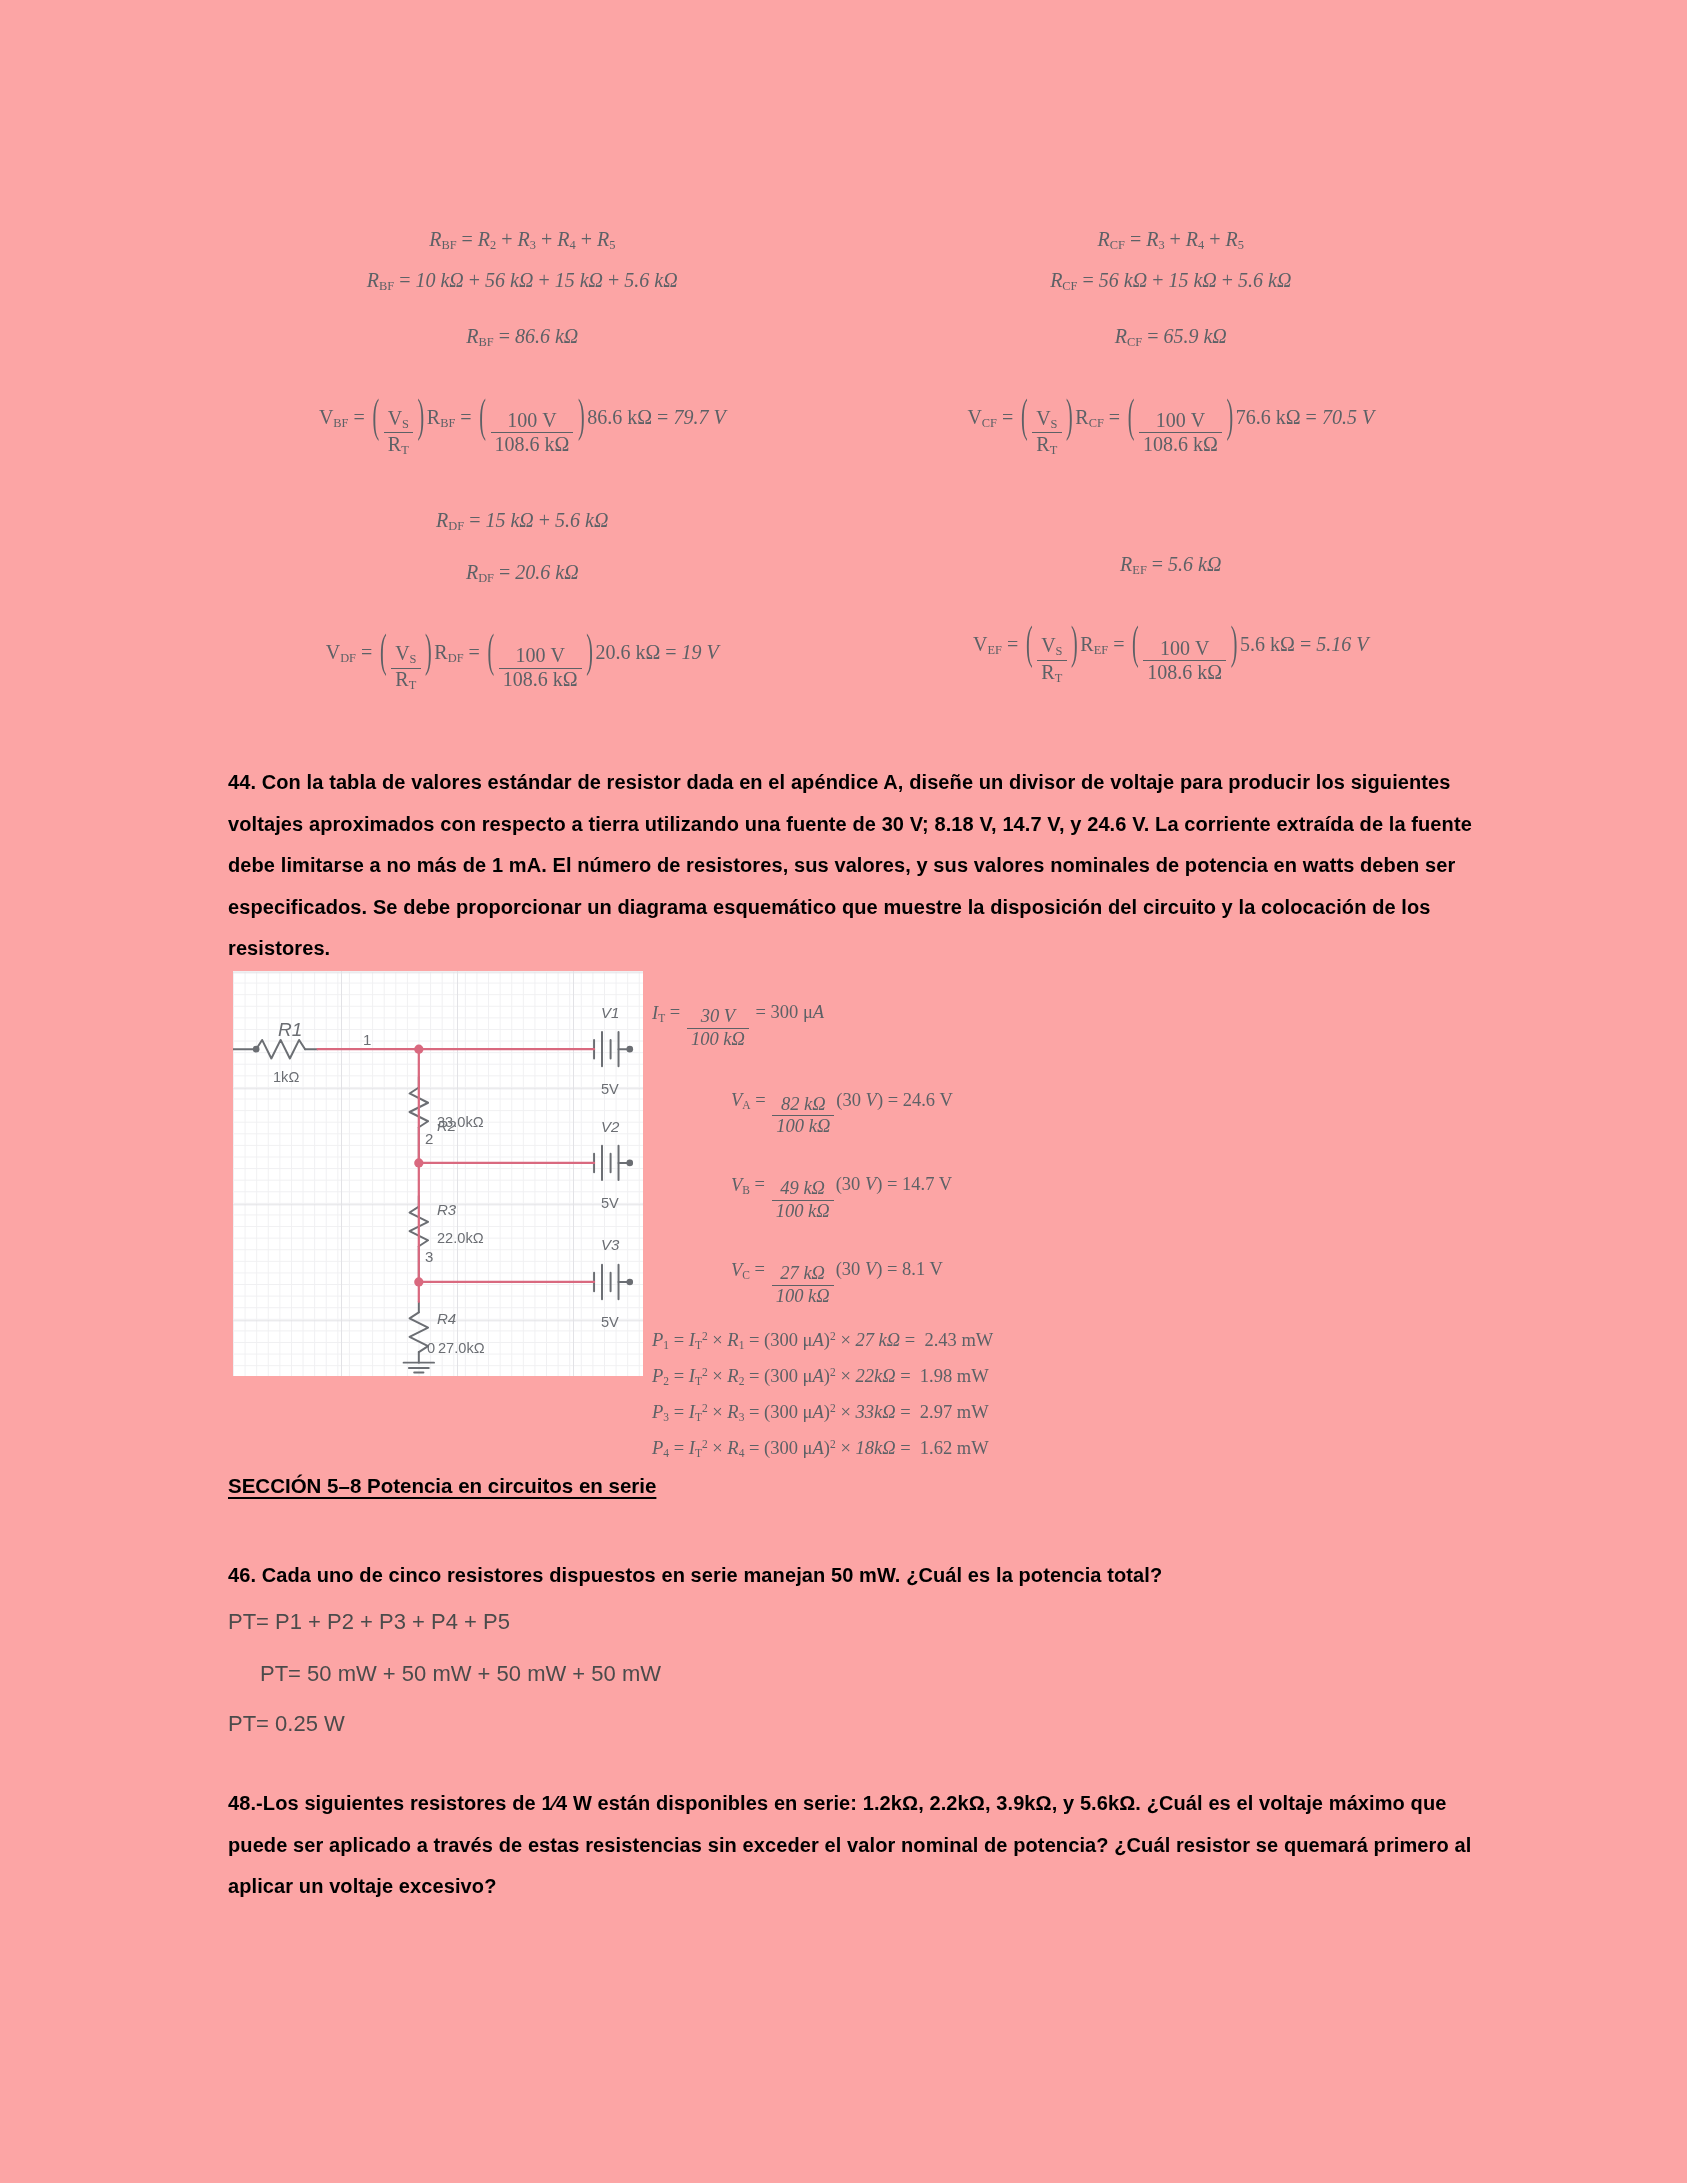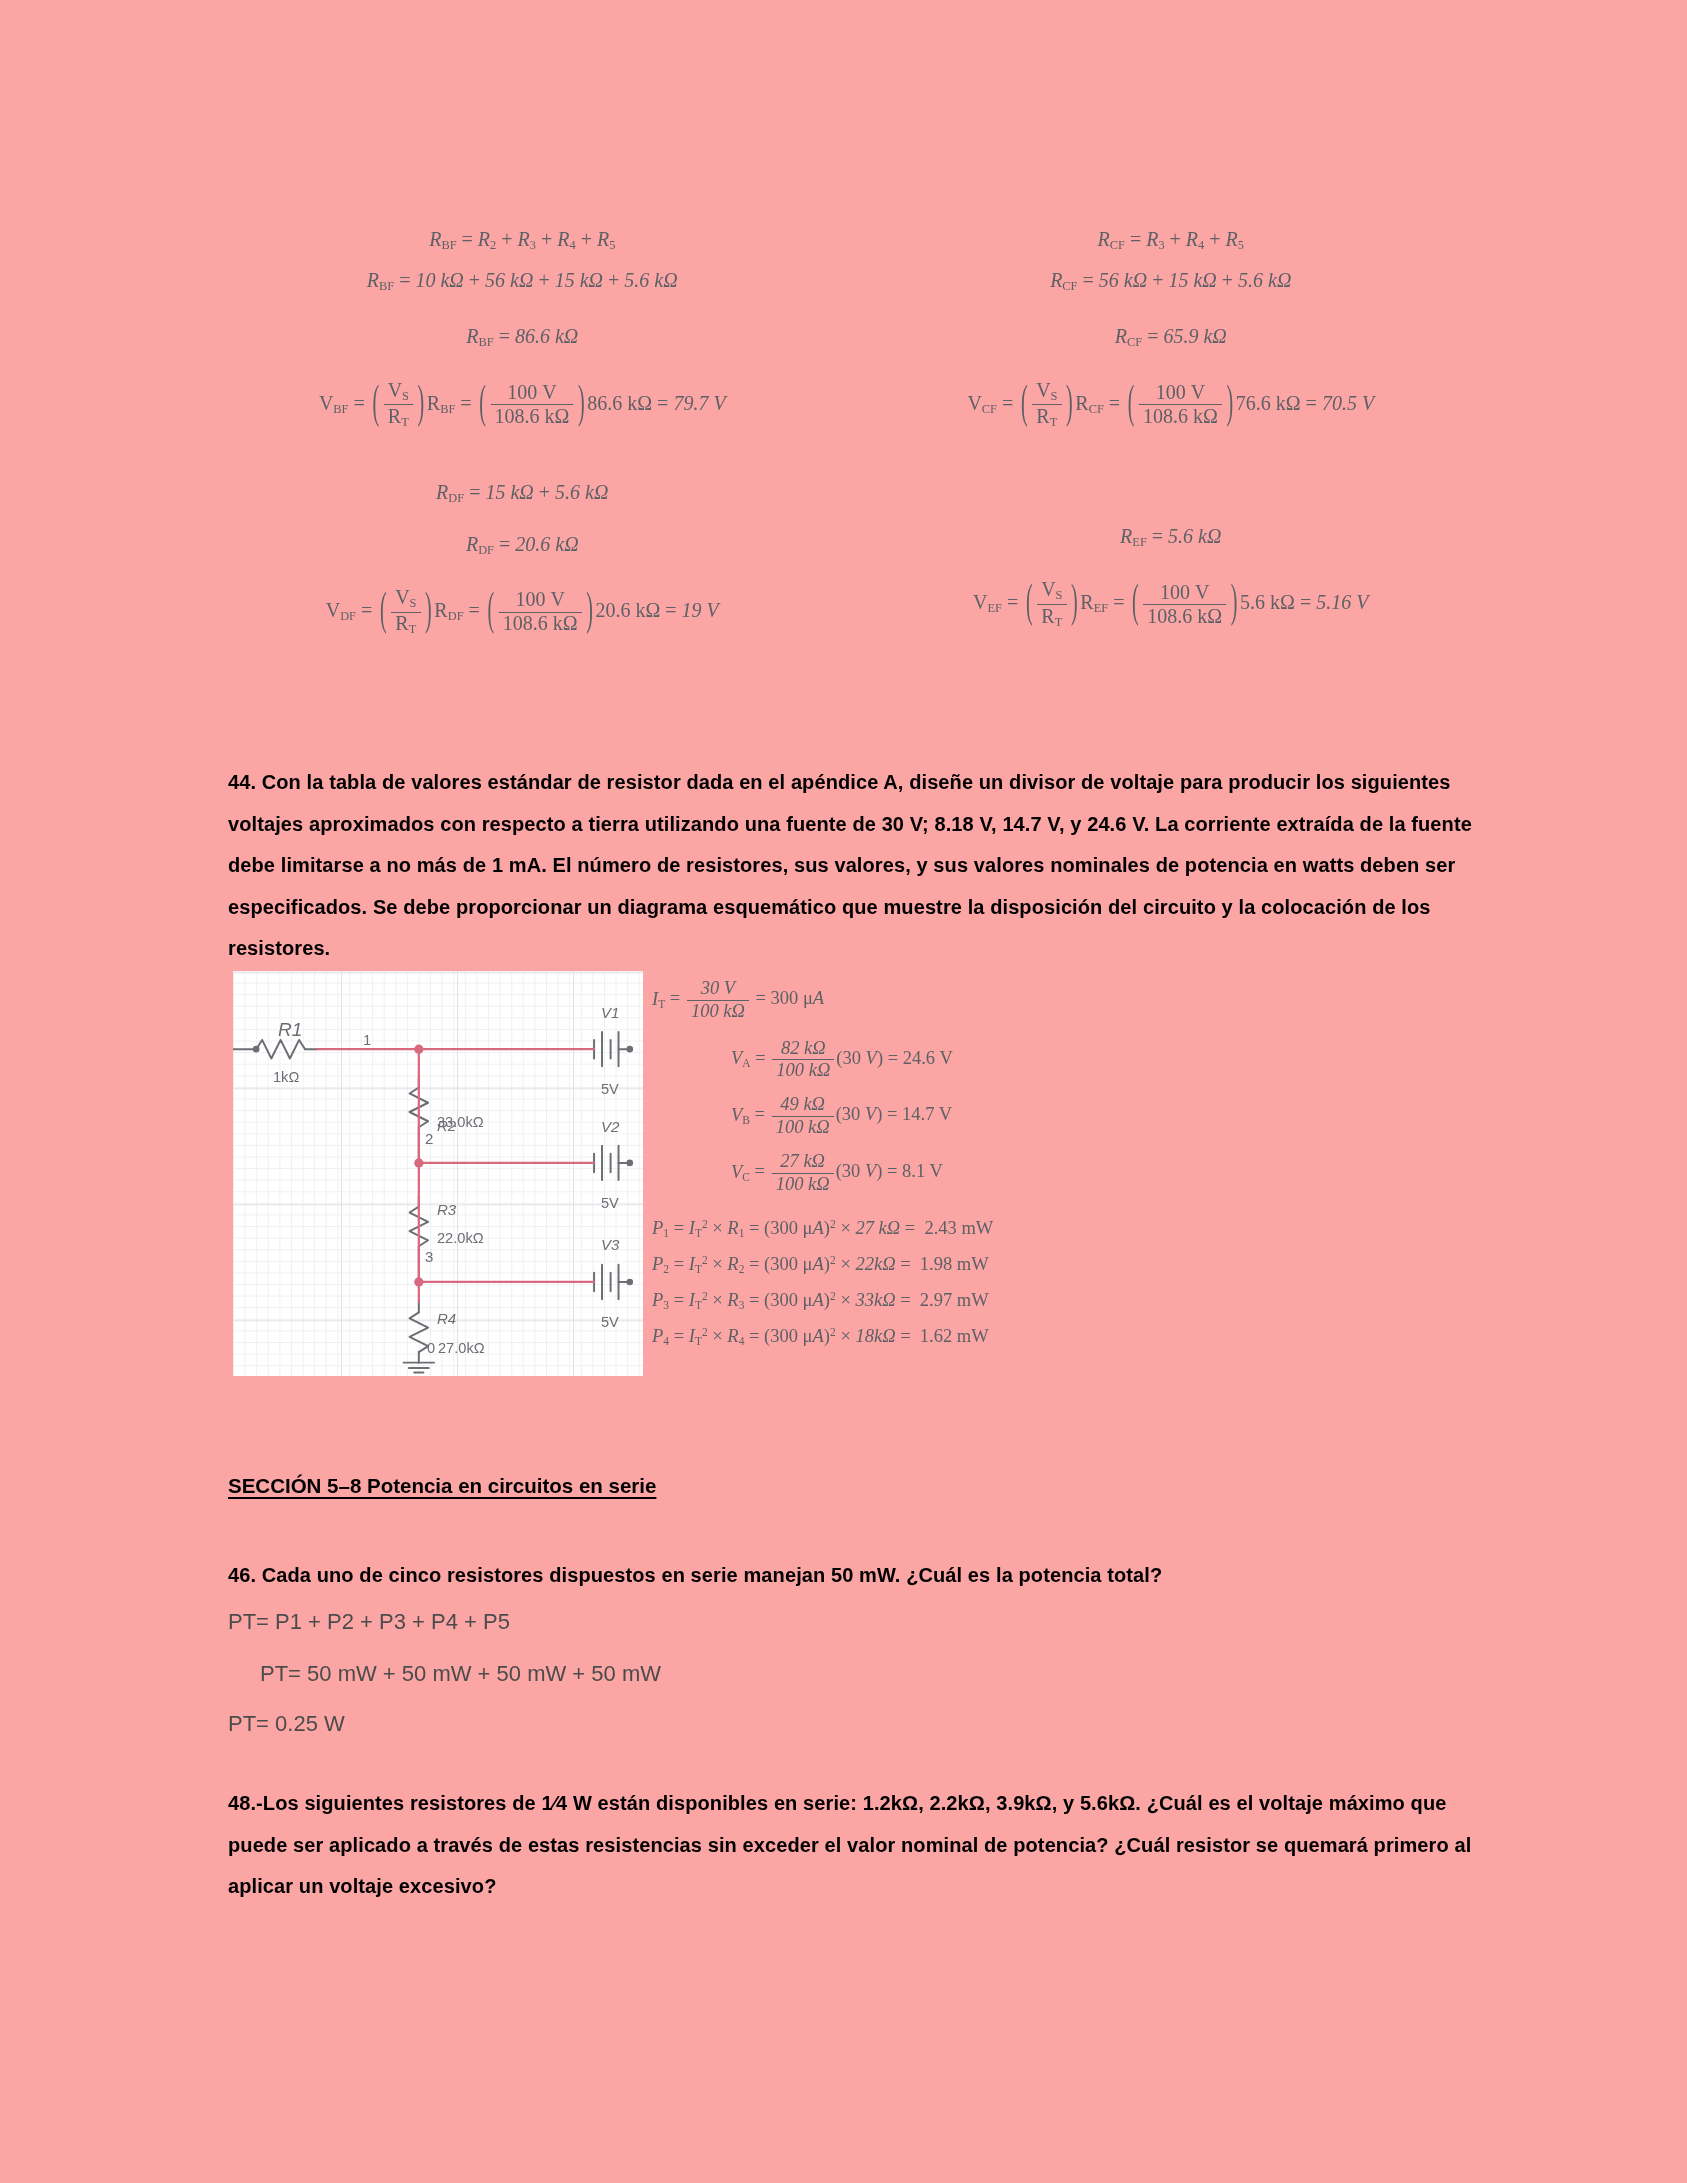--- a/index.html
+++ b/index.html
@@ -38,21 +38,21 @@
   .eq i { font-style:italic; }
   sub { font-size:0.62em; vertical-align:-0.28em; font-style:normal; }
   sup { font-size:0.62em; vertical-align:0.55em; font-style:normal; }
 
   
   .frac {
     display:inline-flex; flex-direction:column;
     vertical-align:middle; text-align:center;
     margin:0 2px; line-height:1.08;
   }
-  .frac .num { padding:0 4px 0.7px 4px; }
+  .frac .num { padding:0 4px 0.7px 4px;margin-top:28px; }
   .frac .den { padding:0.7px 4px 0 4px; border-top:1.3px solid #5d6166; }
   .paren {
     display:inline-block;
     font-size:1.0em;
     transform:scaleY(2.3);
     margin:0 2.6px;
     position:relative; top:-0.7px;
   }
 
   

